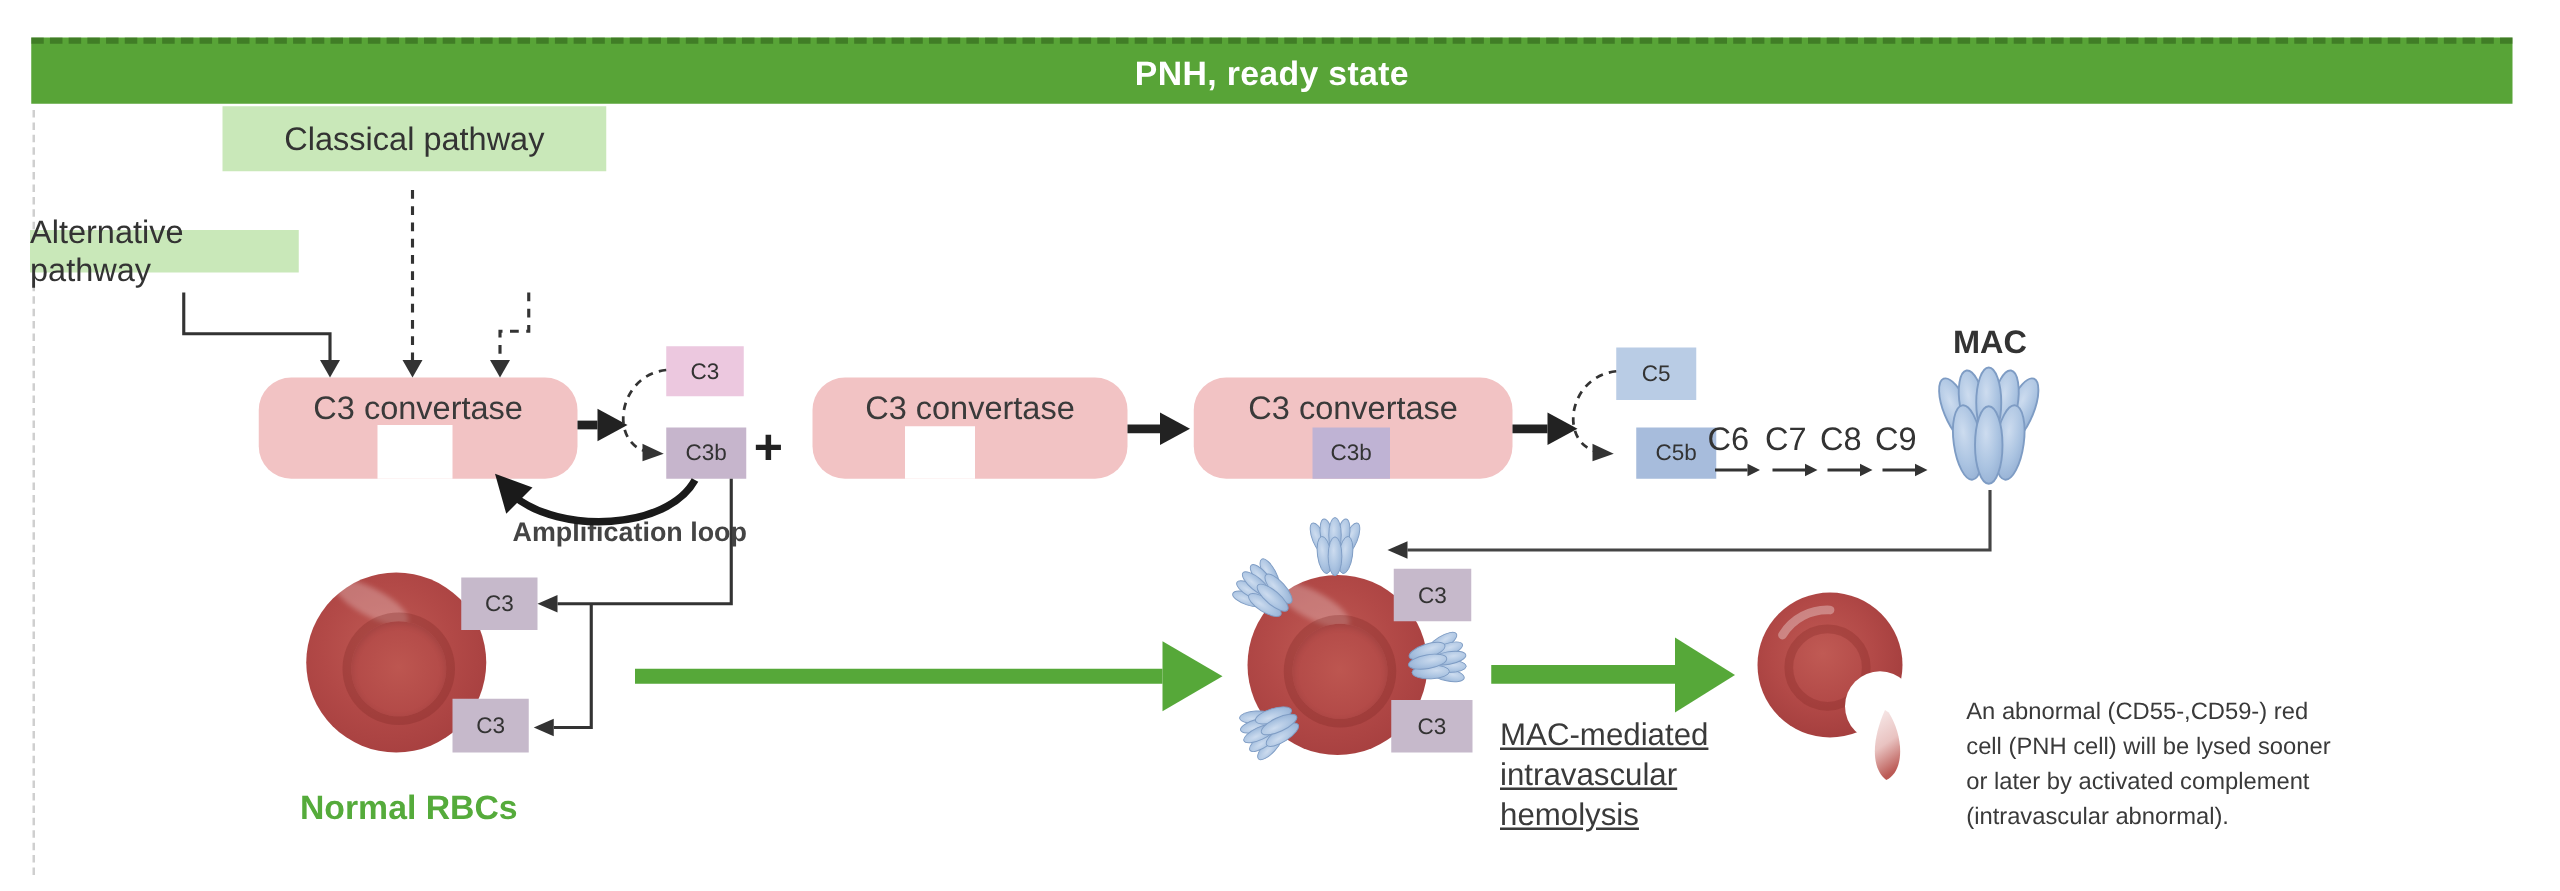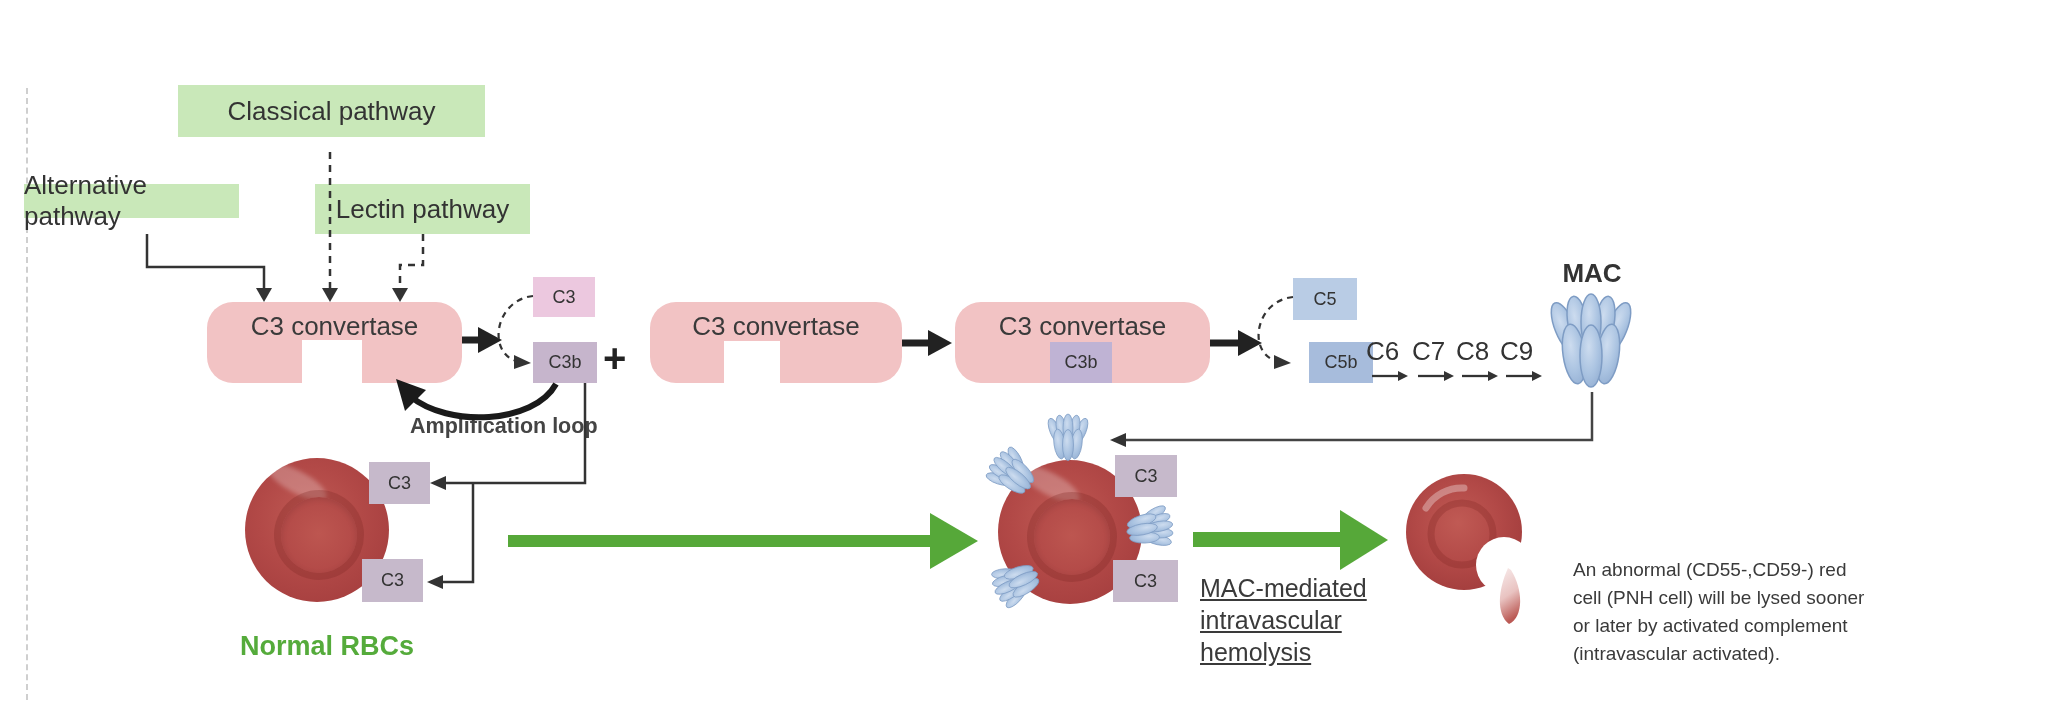--- a/index.html
+++ b/index.html
@@ -37,31 +37,31 @@
   .normal-rbcs{font-size:27px;font-weight:bold;color:#55ab3b;}
   .hemolysis{font-size:25px;line-height:32px;color:#3a3a3a;text-decoration:underline;}
   .caption{font-size:19px;line-height:28px;color:#3a3a3a;}
   svg{display:block;}
 </style>
 </head>
 <body>
 
 <div class="stage">
 
+  <div class="abs banner">
+    <span>PNH, ready state</span>
+  </div>
 
   <div class="abs dashed-edge"></div>
 
   <div class="abs gbox" style="left:178px;top:85px;width:307px;height:52px;">
     <span>Classical pathway</span>
   </div>
   <div class="abs gbox" style="left:24px;top:184px;width:215px;height:34px;">
     <span>Alternative pathway</span>
-  </div>
-  <div class="abs gbox" style="left:315px;top:184px;width:215px;height:50px;">
-    <span>Lectin pathway</span>
   </div>
 
   <div class="abs conv" style="left:207px;top:302px;width:255px;height:81px;">
     <span>C3 convertase</span>
     <div class="notch" style="left:95px;width:60px;height:43px;"></div>
   </div>
 
   <div class="abs tag c3free" style="left:533px;top:277px;width:62px;height:40px;">
     <span>C3</span>
   </div>
@@ -136,21 +136,21 @@
   <div class="abs hemolysis" style="left:1200px;top:572px;">
     <div>MAC-mediated</div>
     <div>intravascular</div>
     <div>hemolysis</div>
   </div>
 
   <div class="abs caption" style="left:1573px;top:556px;">
     <div>An abnormal (CD55-,CD59-) red</div>
     <div>cell (PNH cell) will be lysed sooner</div>
     <div>or later by activated complement</div>
-    <div>(intravascular activated).</div>
+    <div>(intravascular abnormal).</div>
   </div>
 
   <svg class="abs" style="left:1398px;top:468px;" width="160" height="172" viewBox="0 0 160 172">
     <defs>
       <radialGradient id="rbcGrad" cx="45%" cy="42%" r="65%">
         <stop offset="0%" stop-color="#c05a54"></stop>
         <stop offset="55%" stop-color="#b24947"></stop>
         <stop offset="100%" stop-color="#a13c3c"></stop>
       </radialGradient>
       <linearGradient id="dropGrad" x1="0" y1="0" x2="0.25" y2="1">

